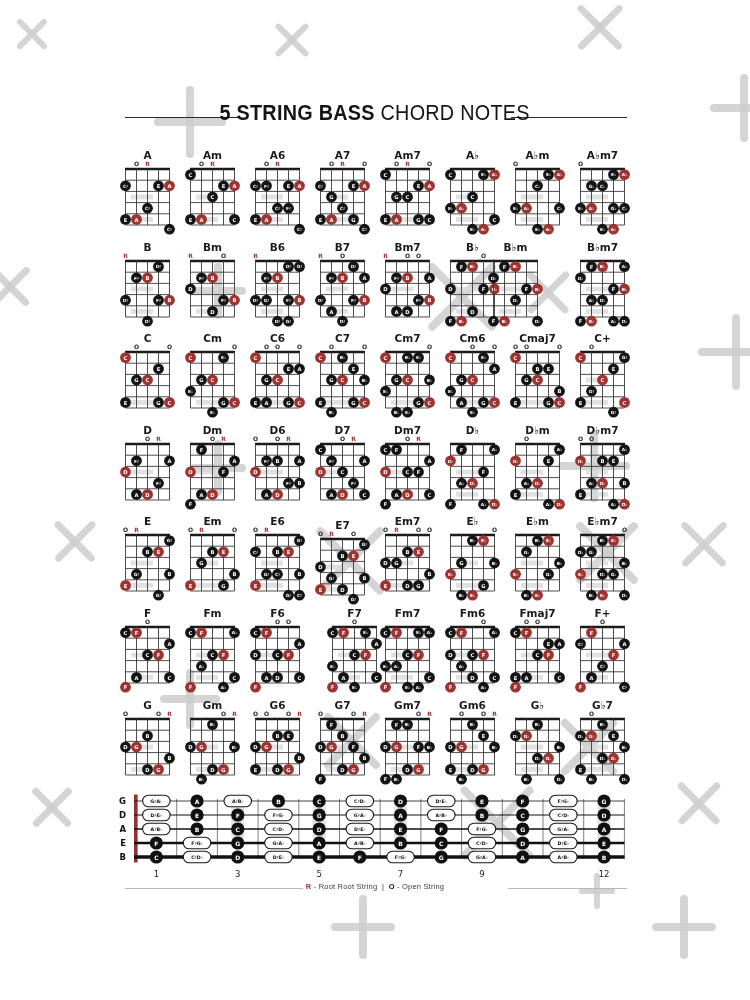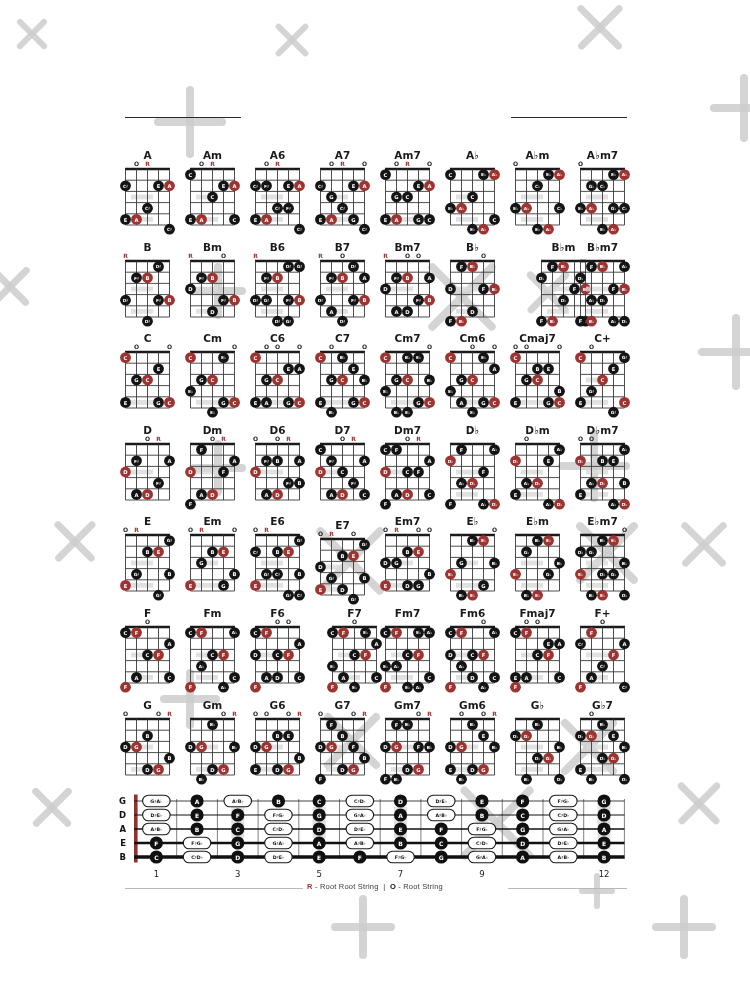--- a/index.html
+++ b/index.html
@@ -127,20 +127,23 @@
         <div class="bar" style="left: 28px; top: 0px; width: 8px; height: 64px;"></div>
       </div>
       <div class="wm" style="left: 579px; top: 873px; width: 36px; height: 36px;">
         <div class="bar" style="left: 0px; top: 15px; width: 36px; height: 6px;"></div>
         <div class="bar" style="left: 15px; top: 0px; width: 6px; height: 36px;"></div>
       </div>
     </div>
   <div id="content">
     <div class="rule t-left"></div>
     <div class="rule t-right"></div>
+    <div class="title-row">
+      <span class="title-text"><b>5 STRING BASS</b> <span class="lt">CHORD NOTES</span></span>
+    </div>
     <div id="chord-grid">
         <div class="chord" style="left: 115px; top: 145px;"><svg width="65" height="92" viewBox="0 0 65 92" xmlns="http://www.w3.org/2000/svg">
             <text x="32.5" y="14" font-size="10.5" font-weight="600" fill="#1a1a1a" text-anchor="middle">A</text>
             <text x="21.5" y="21" font-size="6" font-weight="bold" fill="#222" text-anchor="middle">O</text>
             <text x="32.5" y="21" font-size="6" font-weight="bold" fill="#9e3431" text-anchor="middle">R</text>
             <rect x="16" y="49.6" width="22" height="4.8" fill="#d9d9d9" opacity=".8"></rect>
             <rect x="16" y="72" width="22" height="4.8" fill="#d9d9d9" opacity=".8"></rect>
             <line x1="10" y1="24" x2="55" y2="24" stroke="#1a1a1a" stroke-width="2.4"></line>
             <line x1="10.5" y1="35.2" x2="54.5" y2="35.2" stroke="#3a3a3a" stroke-width="0.9"></line>
             <line x1="10.5" y1="46.4" x2="54.5" y2="46.4" stroke="#3a3a3a" stroke-width="0.9"></line>
@@ -608,21 +611,21 @@
             <text x="43.5" y="52.2" font-size="5.2" font-weight="bold" fill="#ffffff" text-anchor="middle" dominant-baseline="central">F</text>
             <circle cx="54.5" cy="52" r="5.4" fill="#9e3431"></circle>
             <text x="54.5" y="52.2" font-size="4.3" font-weight="bold" fill="#ffffff" text-anchor="middle" dominant-baseline="central">B♭</text>
             <circle cx="32.5" cy="74.4" r="5.4" fill="#141414"></circle>
             <text x="32.5" y="74.60000000000001" font-size="5.2" font-weight="bold" fill="#ffffff" text-anchor="middle" dominant-baseline="central">D</text>
             <circle cx="10.5" cy="84.2" r="5.4" fill="#141414"></circle>
             <text x="10.5" y="84.4" font-size="5.2" font-weight="bold" fill="#ffffff" text-anchor="middle" dominant-baseline="central">F</text>
             <circle cx="21.5" cy="84.2" r="5.4" fill="#9e3431"></circle>
             <text x="21.5" y="84.4" font-size="4.3" font-weight="bold" fill="#ffffff" text-anchor="middle" dominant-baseline="central">B♭</text>
           </svg></div>
-        <div class="chord" style="left: 531px; top: 236.6px;"><svg width="65" height="92" viewBox="0 0 65 92" xmlns="http://www.w3.org/2000/svg">
+        <div class="chord" style="left: 483px; top: 236.6px;"><svg width="65" height="92" viewBox="0 0 65 92" xmlns="http://www.w3.org/2000/svg">
             <text x="32.5" y="14" font-size="10.5" font-weight="600" fill="#1a1a1a" text-anchor="middle">B♭m</text>
             <rect x="16" y="49.6" width="22" height="4.8" fill="#d9d9d9" opacity=".8"></rect>
             <rect x="16" y="72" width="22" height="4.8" fill="#d9d9d9" opacity=".8"></rect>
             <line x1="10" y1="24" x2="55" y2="24" stroke="#1a1a1a" stroke-width="2.4"></line>
             <line x1="10.5" y1="35.2" x2="54.5" y2="35.2" stroke="#3a3a3a" stroke-width="0.9"></line>
             <line x1="10.5" y1="46.4" x2="54.5" y2="46.4" stroke="#3a3a3a" stroke-width="0.9"></line>
             <line x1="10.5" y1="57.599999999999994" x2="54.5" y2="57.599999999999994" stroke="#3a3a3a" stroke-width="0.9"></line>
             <line x1="10.5" y1="68.8" x2="54.5" y2="68.8" stroke="#3a3a3a" stroke-width="0.9"></line>
             <line x1="10.5" y1="80" x2="54.5" y2="80" stroke="#3a3a3a" stroke-width="0.9"></line>
             <line x1="10.5" y1="24" x2="10.5" y2="80" stroke="#3a3a3a" stroke-width="0.9"></line>
@@ -2261,16 +2264,16 @@
           <text x="368.95000000000005" y="91" font-size="8.5" fill="#222" text-anchor="middle">9</text>
           <text x="491.05" y="91" font-size="8.5" fill="#222" text-anchor="middle">12</text>
         </svg></div>
     <div class="rule l-left"></div>
     <div class="rule l-right"></div>
     <div id="legend">
       <span class="rsym">R</span>
       <span>- Root Root String</span>
       &nbsp;<span>|</span>&nbsp;
       <span class="osym">O</span>
-      <span>- Root String</span>
+      <span>- Open String</span>
     </div>
   </div>
 </div>
 
 </body></html>

